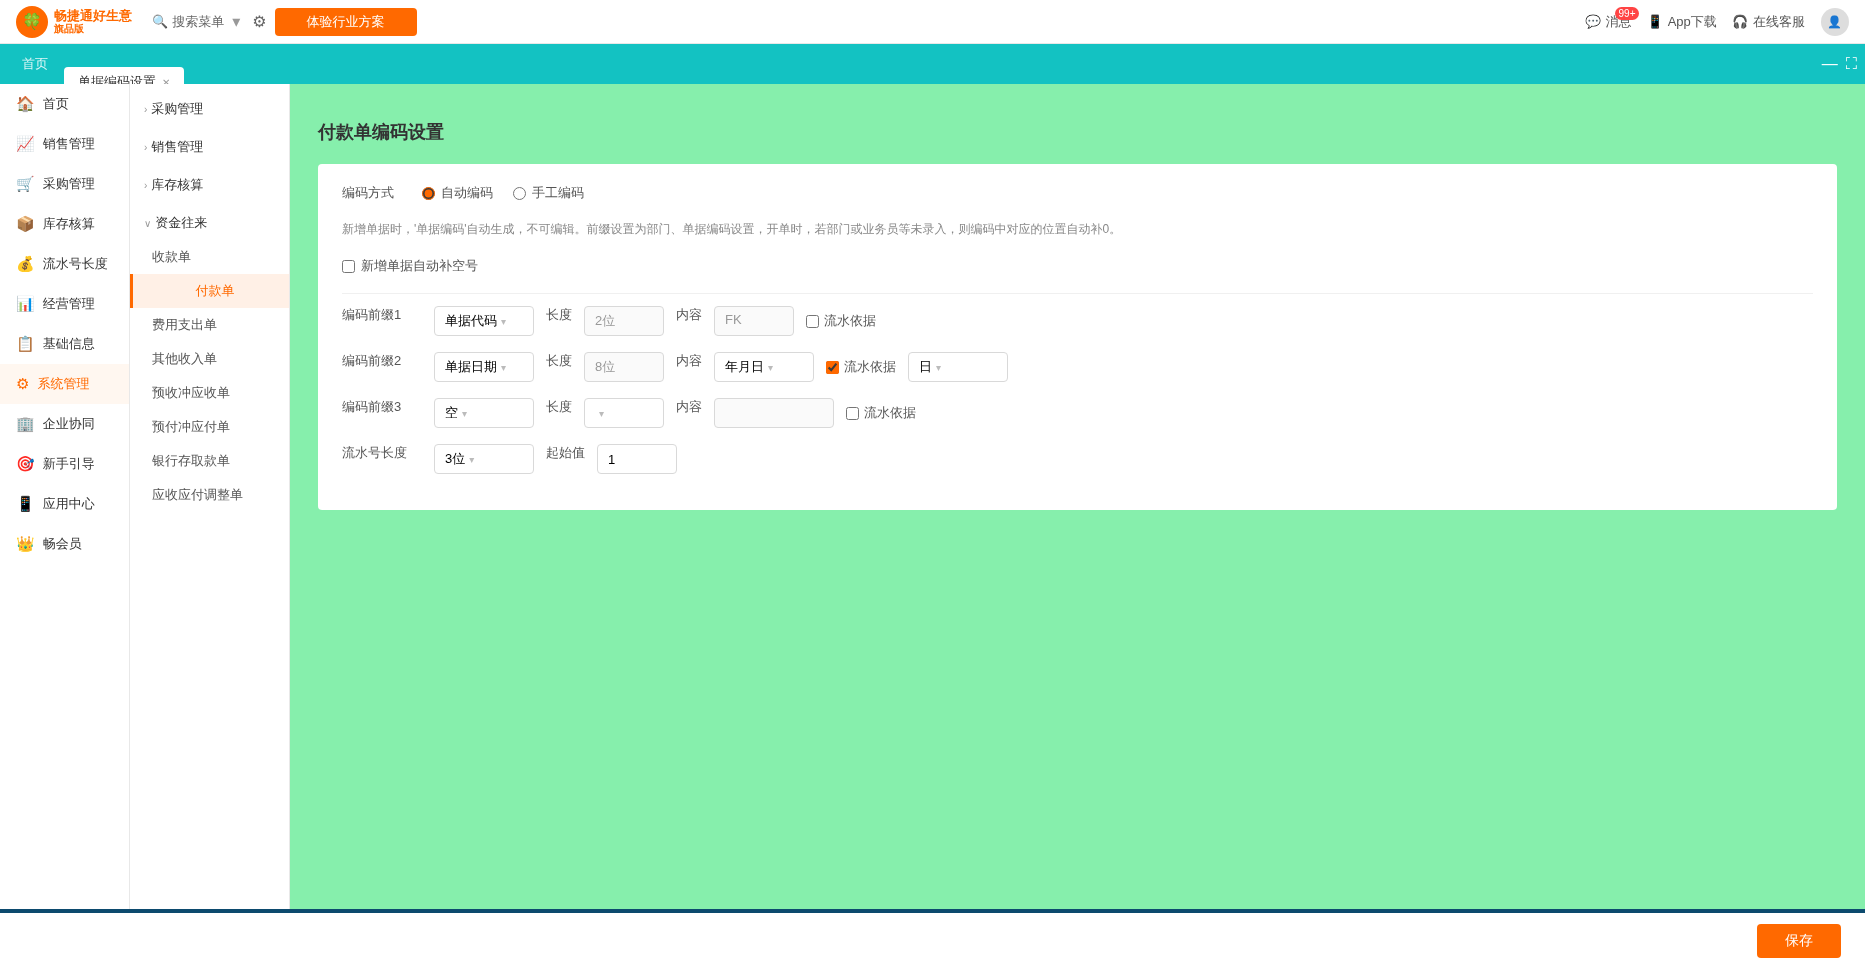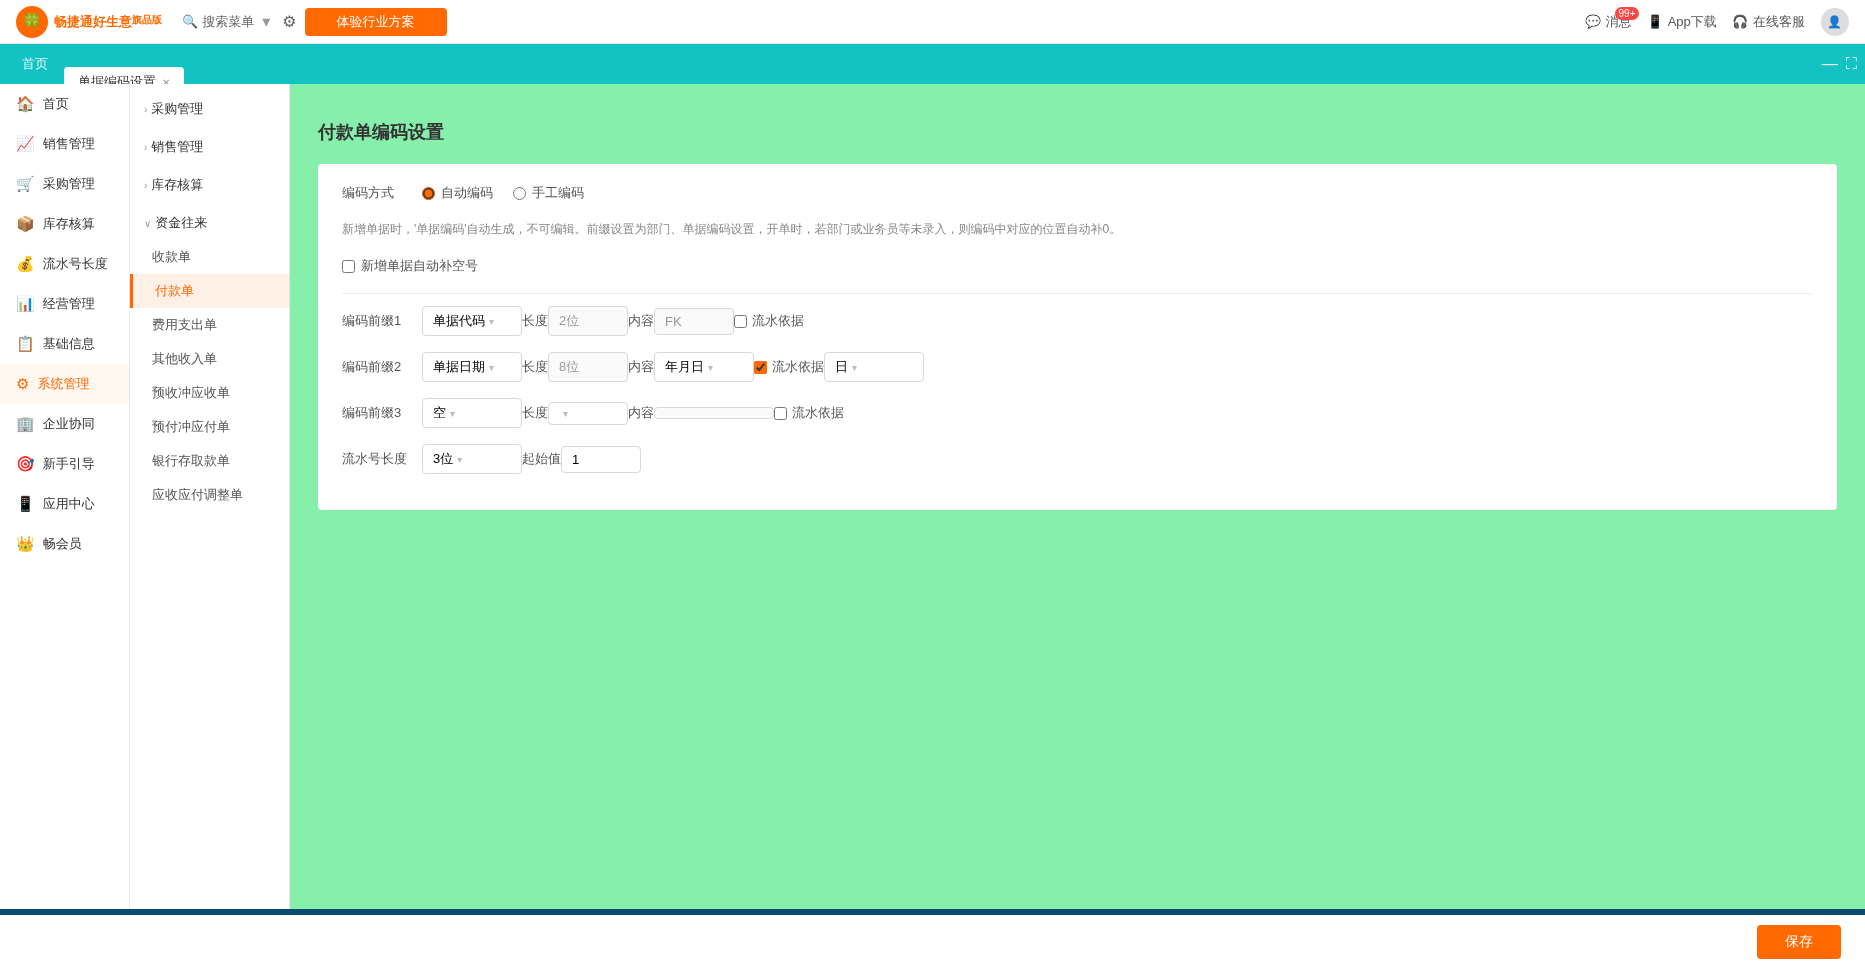--- a/index.html
+++ b/index.html
@@ -7,21 +7,21 @@
 
     
     .top-bar {
       display: flex; align-items: center; height: 44px;
       background: #fff; border-bottom: 1px solid #e8e8e8;
       padding: 0 16px; position: relative; z-index: 100;
     }
     .top-bar-left { display: flex; align-items: center; gap: 8px; flex: 1; }
     .top-bar-brand { display: flex; align-items: center; gap: 6px; color: #ff6900; font-weight: bold; font-size: 14px; }
     .brand-icon { width: 32px; height: 32px; background: #ff6900; border-radius: 50%; display: flex; align-items: center; justify-content: center; color: white; font-size: 16px; }
-    .brand-text { display: flex; flex-direction: row; }
+    .brand-text { display: flex; flex-direction: column; }
     .brand-name { font-size: 13px; color: #ff6900; font-weight: bold; line-height: 1.2; }
     .brand-sub { font-size: 10px; color: #ff6900; line-height: 1.2; }
     .top-bar-search { display: flex; align-items: center; gap: 4px; margin-left: 12px; cursor: pointer; color: #666; font-size: 13px; }
     .btn-industry { background: #ff6900; color: white; border: none; padding: 5px 32px; border-radius: 4px; font-size: 13px; cursor: pointer; }
     .top-bar-right { display: flex; align-items: center; gap: 16px; margin-left: auto; }
     .top-icon-item { display: flex; align-items: center; gap: 4px; font-size: 13px; color: #555; cursor: pointer; position: relative; }
     .badge { background: #ff4444; color: white; font-size: 10px; border-radius: 8px; padding: 1px 4px; position: absolute; top: -6px; right: -8px; }
     .user-avatar { width: 28px; height: 28px; border-radius: 50%; background: #ddd; display: flex; align-items: center; justify-content: center; font-size: 12px; color: #666; }
 
     
@@ -61,21 +61,21 @@
     }
     .sub-menu-group { margin-bottom: 4px; }
     .sub-menu-title {
       display: flex; align-items: center; gap: 4px; padding: 8px 14px;
       font-size: 13px; color: #333; cursor: pointer; font-weight: 500;
     }
     .sub-menu-title .chevron { font-size: 10px; color: #999; }
     .sub-menu-item {
       padding: 8px 14px 8px 22px; font-size: 13px; color: #555; cursor: pointer;
     }
-    .sub-menu-item.active { color: #ff6900; background: #fff0e6; border-left: 3px solid #ff6900; }
+    .sub-menu-item.active { color: #ff6900; background: #fff0e6; border-left: 3px solid #ff6900; text-align: center; }
 
     
     .content-area {
       flex: 1; padding: 36px 28px; overflow-y: auto; background: #86efac;
     }
     .page-title {
       font-size: 18px; font-weight: bold; color: #333; margin-bottom: 20px;
     }
 
     
@@ -100,21 +100,21 @@
     }
     .preview-code { font-size: 22px; font-weight: bold; color: #333; display: block; }
     .preview-desc { font-size: 12px; color: #999; margin-top: 4px; }
 
     
     .checkbox-row { display: flex; align-items: center; gap: 6px; margin-bottom: 18px; font-size: 13px; color: #555; }
     .checkbox-row input[type="checkbox"] { accent-color: #ff6900; }
 
     
     .form-row {
-      display: flex; align-items: center; margin-bottom: 16px; flex-wrap: wrap;
+      display: flex; gap: 12px; margin-bottom: 16px; flex-wrap: wrap;
     }
     .form-label { font-size: 13px; color: #555; min-width: 60px; }
     .form-label-wide { font-size: 13px; color: #555; min-width: 80px; }
     .select-field {
       display: flex; align-items: center; gap: 4px;
       border: 1px solid #d9d9d9; border-radius: 4px; padding: 5px 10px;
       font-size: 13px; background: #fff; cursor: pointer; min-width: 100px;
     }
     .select-field .chev { color: #bbb; font-size: 10px; }
     .input-field {
@@ -126,21 +126,21 @@
     .checkbox-inline input[type="checkbox"] { accent-color: #ff6900; }
 
     
     .separator-row { display: flex; align-items: center; gap: 12px; margin-bottom: 16px; }
     .separator-label { font-size: 13px; color: #555; min-width: 60px; }
     .radio-option { display: flex; align-items: center; gap: 4px; font-size: 13px; color: #555; cursor: pointer; }
     .radio-option input[type="radio"] { accent-color: #ff6900; }
 
     
     .bottom-bar {
-      height: 60px; background: #fff; border-top: 6px solid #0c4a6e;
+      height: 60px; background: #fff; border-top: 4px solid #0c4a6e;
       display: flex; align-items: center; justify-content: flex-end; padding: 0 24px;
       position: fixed; bottom: 0; left: 0; right: 0;
     }
     .btn-save {
       background: #ff6900; color: white; border: none; padding: 8px 28px;
       border-radius: 4px; font-size: 14px; cursor: pointer;
     }
     .divider-h { height: 1px; background: #f0f0f0; margin: 12px 0; }
   </style>
 </head>

